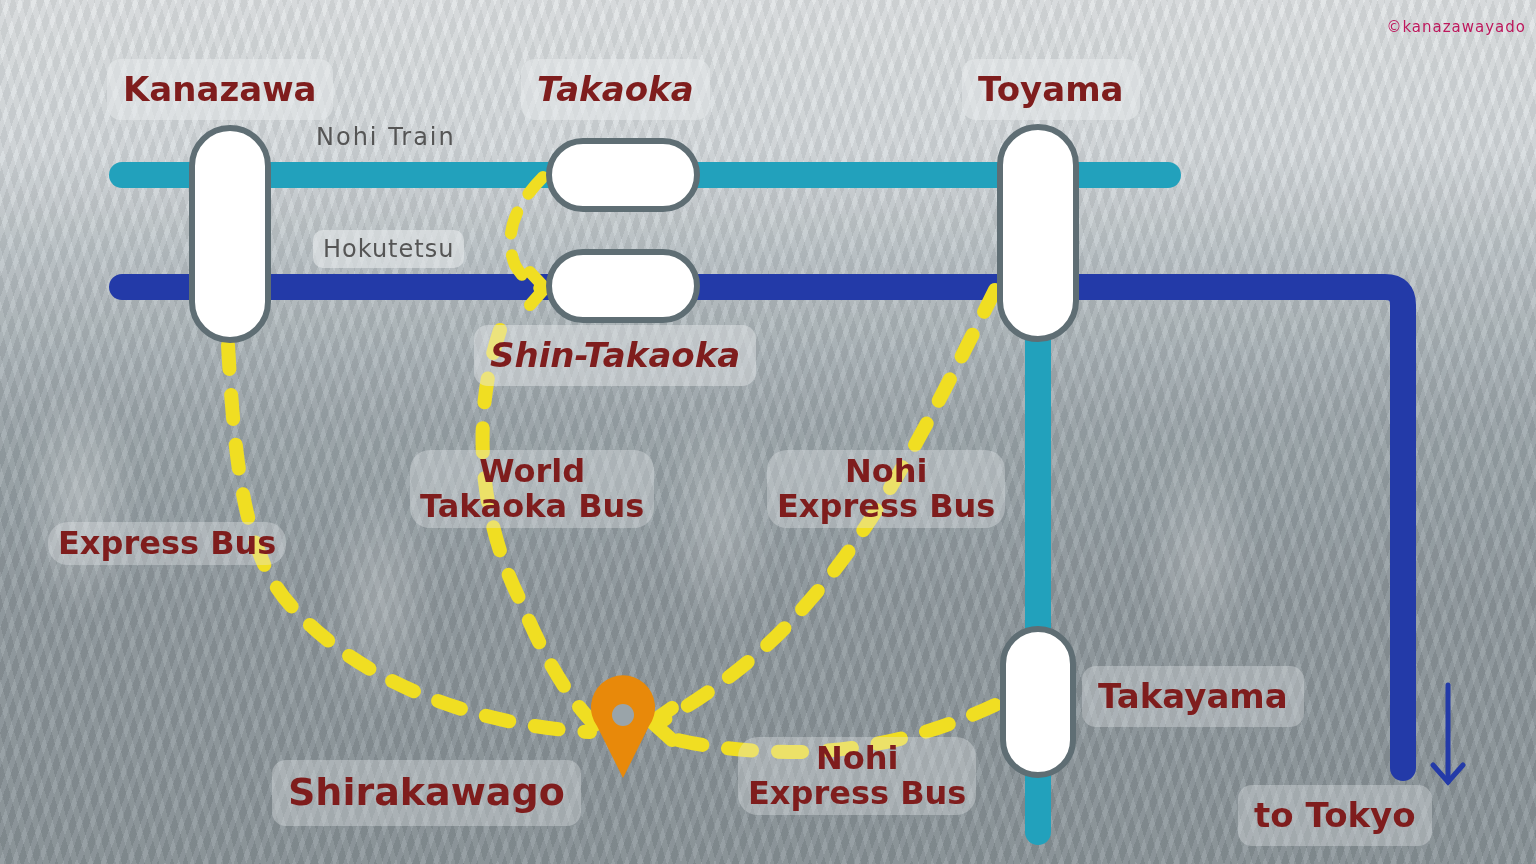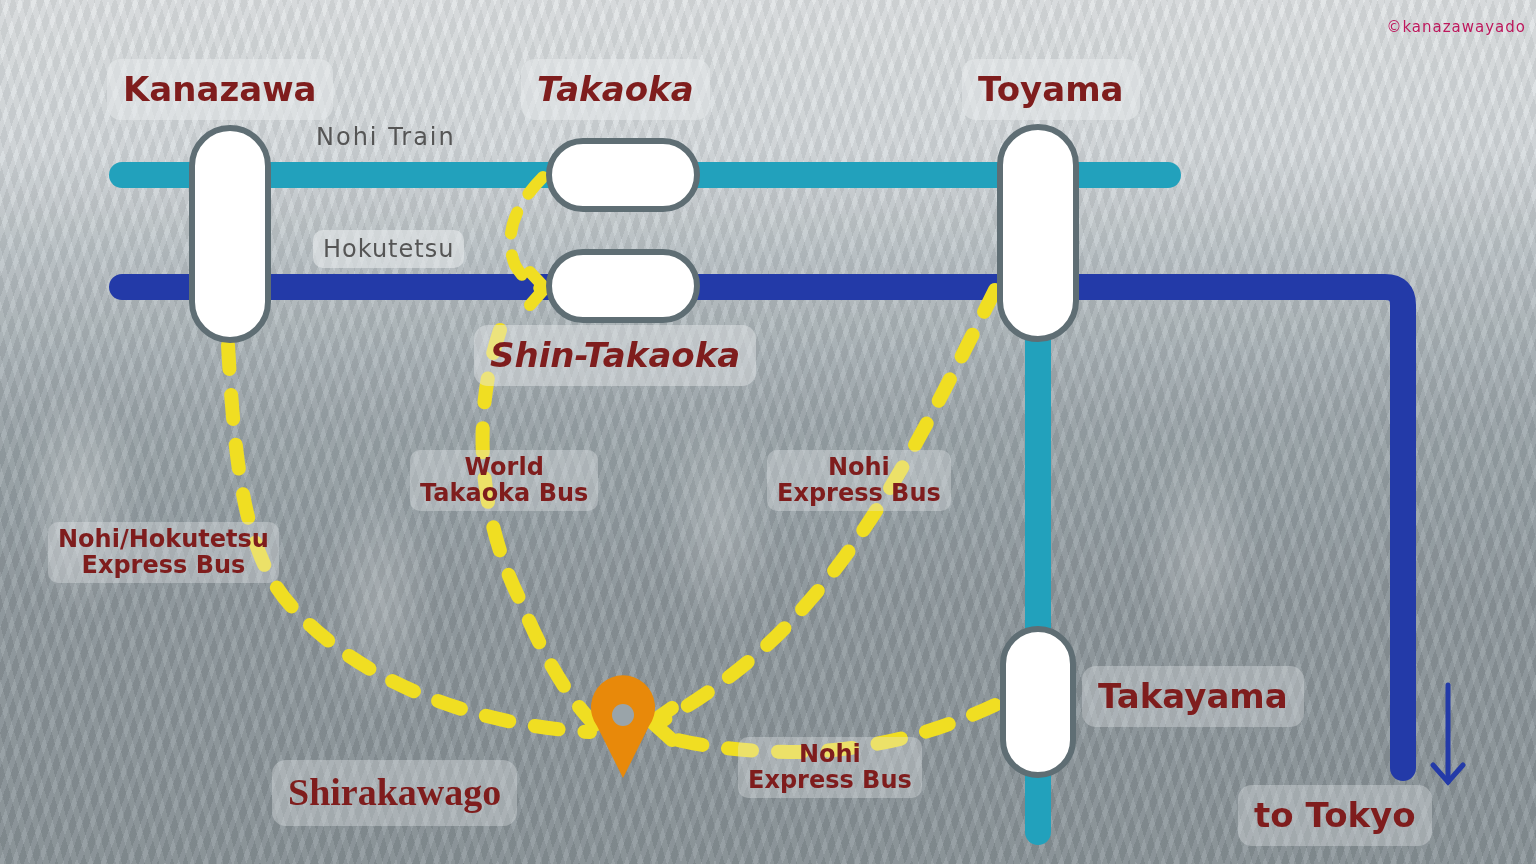--- a/index.html
+++ b/index.html
@@ -11,21 +11,21 @@
           radial-gradient(ellipse 60px 120px at 380px 600px, rgba(255,255,255,0.2), transparent),
           radial-gradient(ellipse 60px 120px at 720px 520px, rgba(255,255,255,0.2), transparent),
           radial-gradient(ellipse 60px 120px at 1200px 560px, rgba(255,255,255,0.2), transparent),
           repeating-linear-gradient(75deg, rgba(255,255,255,0.06) 0 6px, rgba(0,0,0,0.04) 6px 14px),
           repeating-linear-gradient(-70deg, rgba(255,255,255,0.05) 0 5px, rgba(0,0,0,0.05) 5px 12px),
           linear-gradient(to bottom, #dfe3e5 0px, #d6dbde 150px, #bcc4c8 260px, #9ea8ad 420px, #8f999e 600px, #8a9499 864px); }
   svg.map { position: absolute; left: 0; top: 0; }
   .label { position: absolute; color: #7f1d1d; font-weight: bold; text-align: center;
            background: rgba(230,233,235,0.55); border-radius: 14px; line-height: 1.1; }
   .label.big { font-size: 34px; padding: 12px 16px; }
-  .label.mid { font-size: 24px; padding: 4px 10px; border-radius: 10px; text-align: center; }
+  .label.mid { font-size: 32px; padding: 4px 10px; border-radius: 20px; text-align: center; }
   .label.plain { background: transparent; font-weight: normal; font-size: 24px; color: #555; letter-spacing: 2px; }
   .label.shink { font-weight: normal; font-size: 24px; color: #555; letter-spacing: 1px; padding: 6px 10px; border-radius: 10px; background: rgba(230,233,235,0.6); }
   .copyright { position: absolute; right: 10px; top: 18px; color: #be185d; font-size: 15px; letter-spacing: 1px; }
 </style>
 </head>
 <body>
 
 <div class="bg"></div>
 
 <svg class="map" width="1536" height="864" viewBox="0 0 1536 864">
@@ -66,27 +66,26 @@
 </svg>
 
 <div class="copyright">©kanazawayado</div>
 
 <div class="label big" style="left:107px; top:59px;">Kanazawa</div>
 <div class="label big" style="left:521px; top:59px;font-style:italic;">Takaoka</div>
 <div class="label big" style="left:962px; top:59px;">Toyama</div>
 <div class="label big" style="left:474px; top:325px; background:rgba(230,233,235,0.45);font-style:italic;">Shin-Takaoka</div>
 <div class="label big" style="left:1082px; top:666px; background:rgba(230,233,235,0.35);">Takayama</div>
 <div class="label big" style="left:1238px; top:785px; background:rgba(230,233,235,0.35);">to Tokyo</div>
-<div class="label big" style="left:272px; top:760px; font-size:38px; background:rgba(230,233,235,0.35);font-family:Liberation Serif, serif;">Shirakawago</div>
+<div class="label big" style="left:272px; top:760px; font-size:38px; background:rgba(230,233,235,0.35);">Shirakawago</div>
 
 <div class="label plain" style="left:316px; top:124px;">Nohi  Train</div>
 <div class="label shink" style="left:313px; top:230px;">Hokutetsu</div>
 
 <div class="label mid" style="left:48px; top:522px; background:rgba(230,233,235,0.35);">
-  <div>Nohi/Hokutetsu</div>
   <div>Express Bus</div>
 </div>
 <div class="label mid" style="left:410px; top:450px; background:rgba(230,233,235,0.35);">
   <div>World</div>
   <div>Takaoka Bus</div>
 </div>
 <div class="label mid" style="left:767px; top:450px; background:rgba(230,233,235,0.35);">
   <div>Nohi</div>
   <div>Express Bus</div>
 </div>

